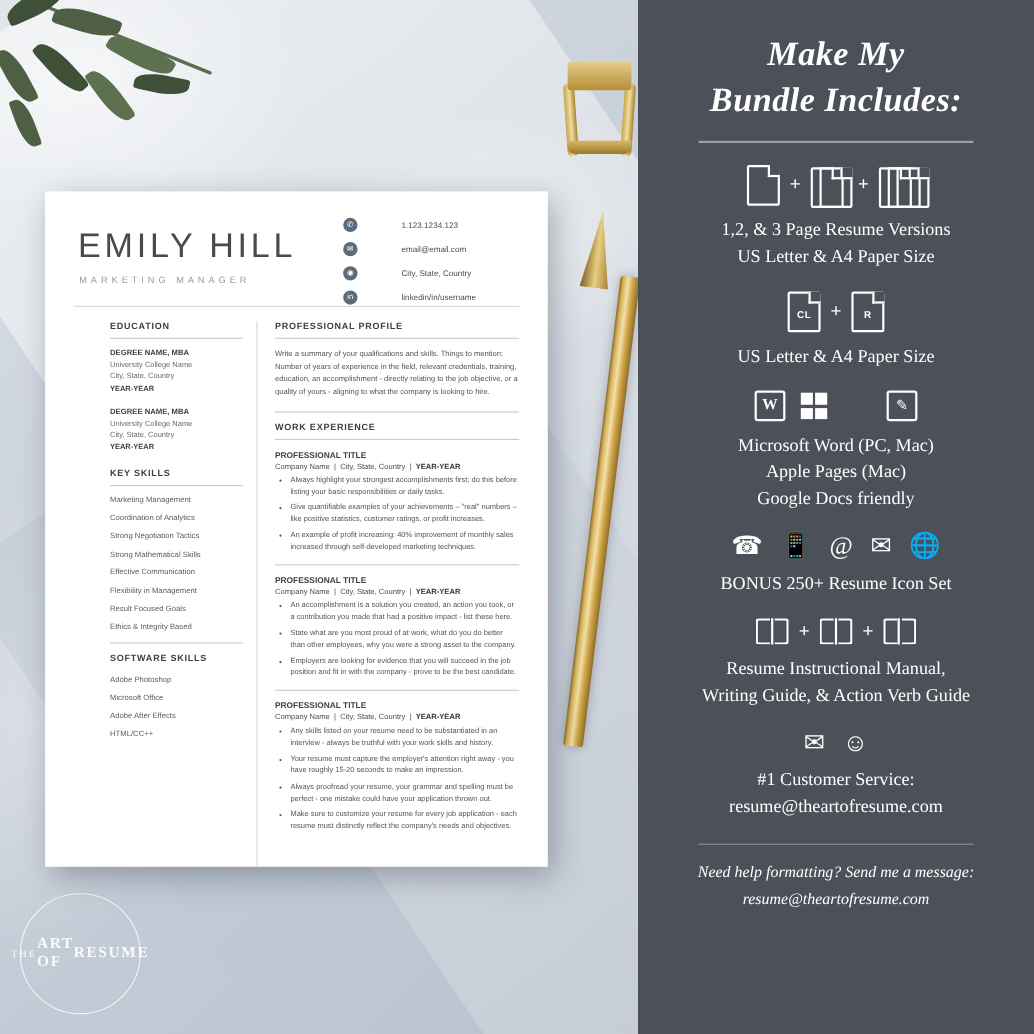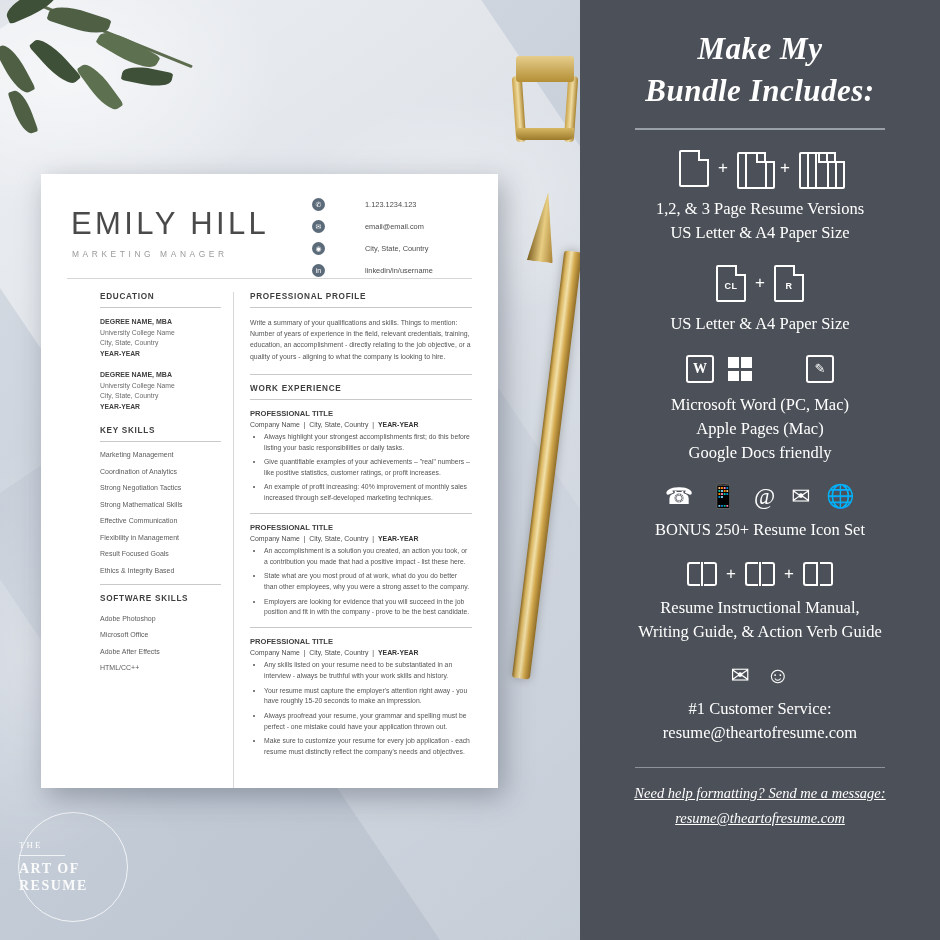--- a/index.html
+++ b/index.html
@@ -78,22 +78,22 @@
   .para{font-size:6.9px;color:#555;line-height:1.62;margin:0 0 4px 0;}
   .job-t{font-size:7.6px;font-weight:bold;color:#3f3f3f;margin:0 0 3px 0;}
   .job-m{font-size:6.9px;color:#4c4c4c;margin:0 0 4px 0;}
   .job-m b{color:#333;}
   ul.bul{margin:0 0 0 9px;padding:0 0 0 5px;}
   ul.bul li{font-size:6.8px;color:#555;line-height:1.6;margin-bottom:3.5px;}
   .job-blk{margin-bottom:9px;}
 
   
   .badge{position:absolute;left:18px;bottom:18px;width:108px;height:108px;border-radius:50%;
-    border:1.5px solid rgba(255,255,255,.85);display:flex;flex-direction:column;
-    align-items:flex-start;justify-content:center;color:#fff;opacity:.92;}
+    border:1.5px solid rgba(255,255,255,.85);display:flex;
+    align-items:center;justify-content:center;color:#fff;opacity:.92;}
   .badge .t1{font-size:9px;letter-spacing:2px;font-family:"Liberation Serif",serif;}
   .badge .t2{font-size:14px;letter-spacing:1.5px;font-family:"Liberation Serif",serif;font-weight:bold;line-height:1.15;}
   .badge .rule{width:46px;height:1px;background:rgba(255,255,255,.8);margin:5px 0;}
 
   
   .right{position:absolute;left:580px;top:0;width:360px;height:940px;background:#4c5058;color:#fff;
     font-family:"Liberation Serif",serif;text-align:center;}
   .r-title{font-size:31px;font-style:italic;font-weight:bold;line-height:1.35;margin:28px 0 0 0;letter-spacing:.5px;}
   .r-rule{width:250px;height:2px;background:#9aa0a8;margin:16px auto 0 auto;}
   .blk{margin-top:20px;}
@@ -111,21 +111,21 @@
   .msicon{width:26px;height:26px;display:flex;align-items:center;justify-content:center;}
   .win{width:24px;height:24px;display:grid;grid-template-columns:1fr 1fr;grid-template-rows:1fr 1fr;gap:2.5px;}
   .win i{background:#fff;display:block;}
   .sq{width:24px;height:24px;border:2px solid #fff;border-radius:3px;display:flex;align-items:center;justify-content:center;}
   .book{width:30px;height:24px;position:relative;}
   .book i{position:absolute;top:0;width:13px;height:24px;border:2px solid #fff;box-sizing:border-box;}
   .book i.l{left:0;border-right:none;border-radius:3px 0 0 3px;}
   .book i.r{right:0;border-left:none;border-radius:0 3px 3px 0;}
   .book b{position:absolute;left:13.5px;top:0;width:2px;height:24px;background:#fff;}
   .r-foot-rule{width:250px;height:1px;background:#8d939b;margin:22px auto 0 auto;}
-  .r-foot{font-size:14.5px;font-style:italic;line-height:1.6;margin-top:14px;text-decoration:underline;}
+  .r-foot{font-size:14.5px;font-style:italic;line-height:1.6;margin-top:14px;}
   .gl{font-size:23px;line-height:1;}
 </style>
 </head>
 <body>
 
 <div class="page">
 
   <div class="left-bg">
     <div class="marble"></div>
     <div class="diag"></div>

